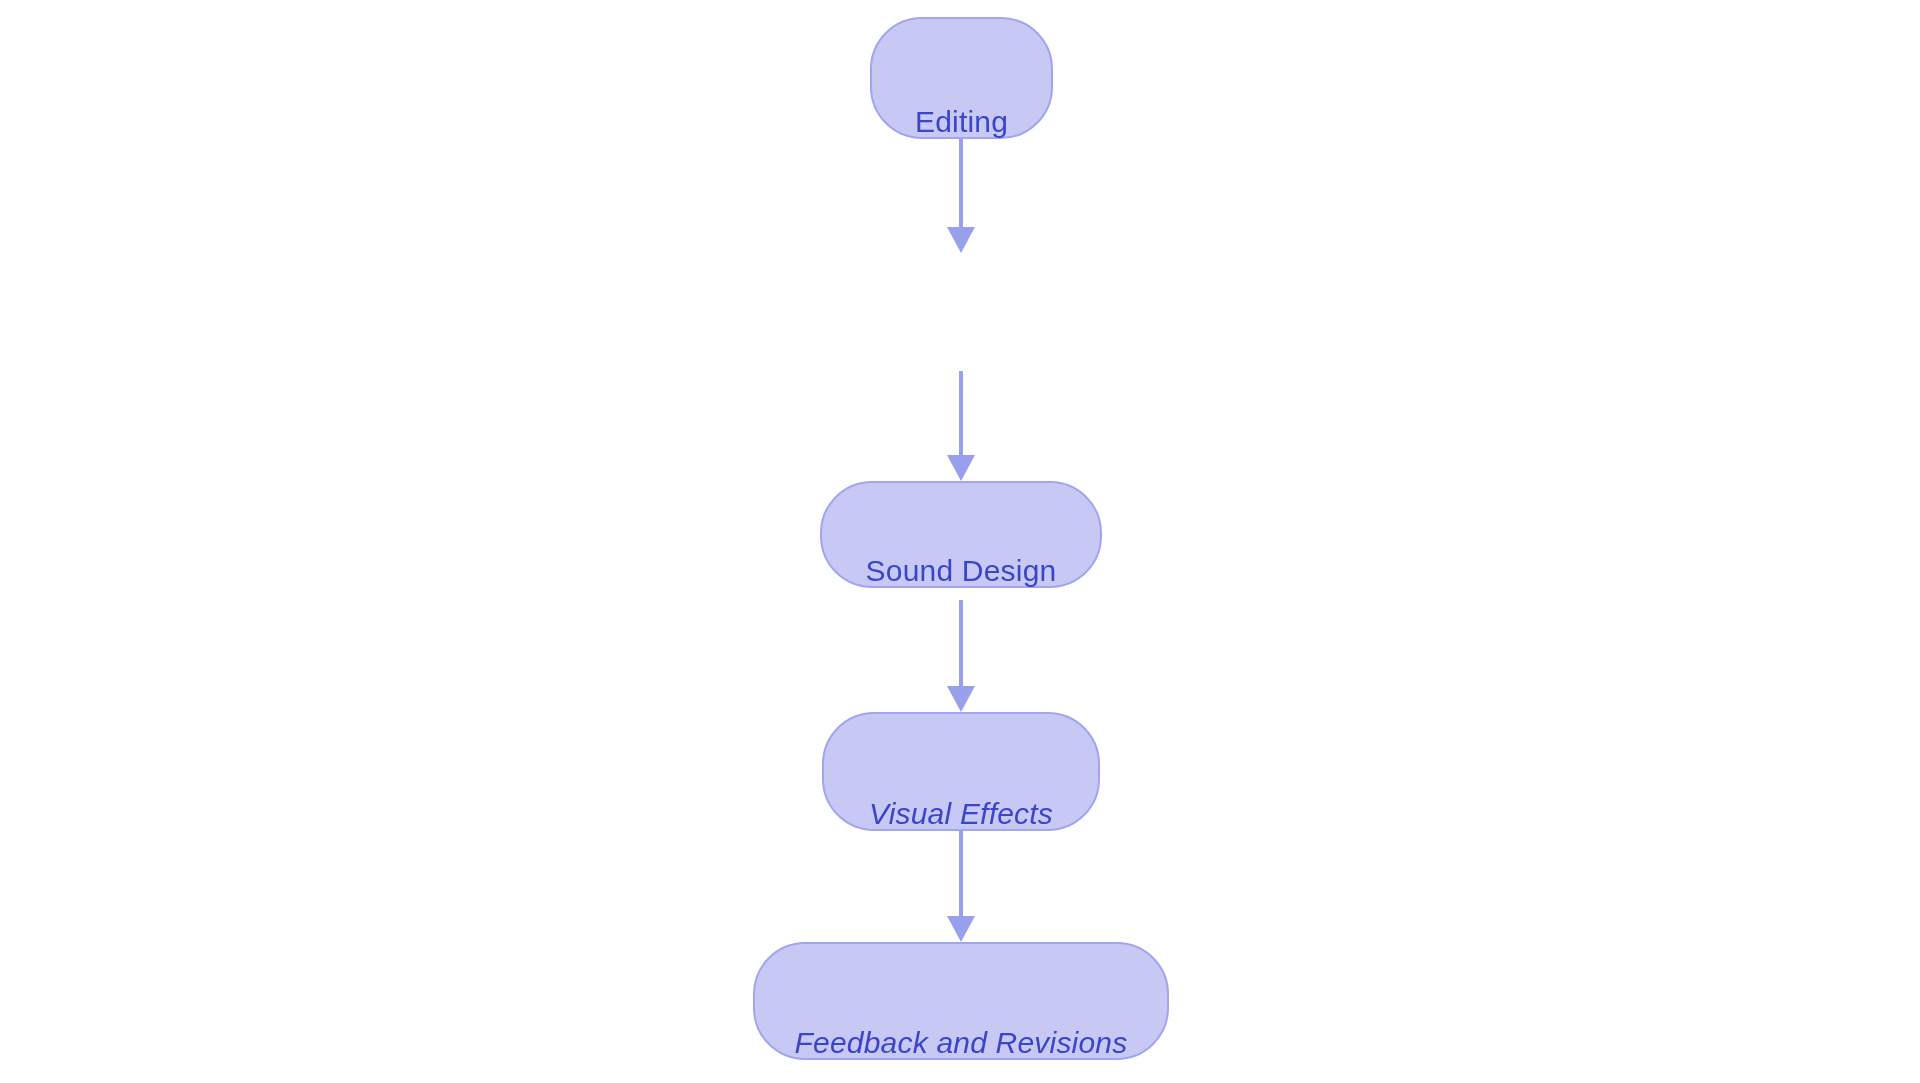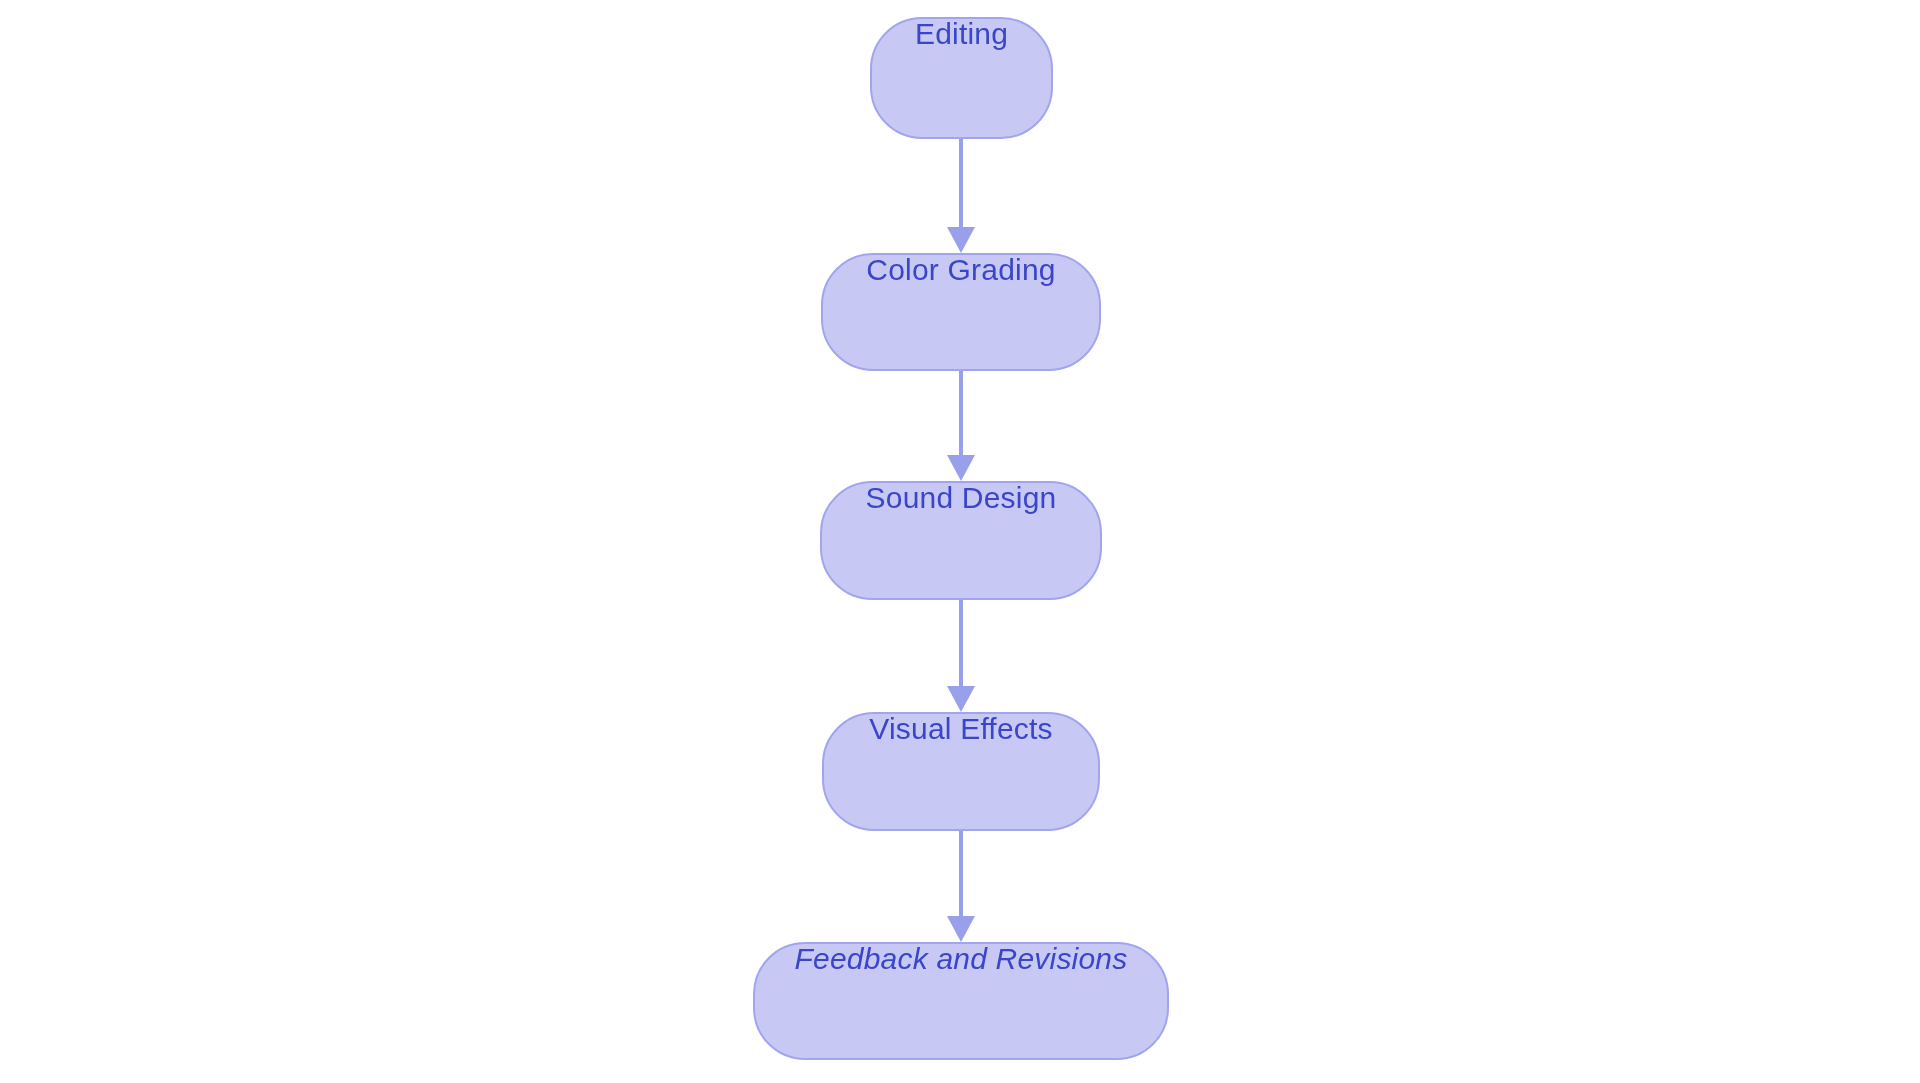--- a/index.html
+++ b/index.html
@@ -31,36 +31,36 @@
     fill: var(--arrow-color, #98a0ec);
     stroke: none;
   }
   .flow-node {
     position: absolute;
     box-sizing: border-box;
     background: var(--node-fill, #c7c9f4);
     border: 2px solid var(--node-border, #a0a5ee);
     border-radius: 52px;
     display: flex;
-    align-items: flex-start;
+    align-items: flex-end;
     justify-content: center;
   }
   .flow-node .node-label {
     color: var(--text-color, #3a45c8);
     font-size: 30px;
     font-weight: 400;
     letter-spacing: 0.2px;
     white-space: nowrap;
     line-height: 1;
   }
   
   #node-editing            { left: 870px; top: 17px;  width: 183px; height: 122px; }
   #node-color-grading      { left: 821px; top: 253px; width: 280px; height: 118px; }
-  #node-sound-design       { left: 820px; top: 481px; width: 282px; height: 119px; }
-  #node-visual-effects     { left: 822px; top: 712px; width: 278px; height: 119px; }
+  #node-sound-design       { left: 820px; top: 481px; width: 282px; height: 107px; }
+  #node-visual-effects     { left: 822px; top: 712px; width: 278px; height: 119px; font-style: italic; }
   #node-feedback-revisions { left: 753px; top: 942px; width: 416px; height: 118px; font-style: italic; }
 </style>
 </head>
 <body>
 
 <div id="canvas" style="--bg: #ffffff; --node-fill: #c7c9f4; --node-border: #a0a5ee; --arrow-color: #98a0ec; --text-color: #3a45c8;">
 
   <svg id="arrow-layer" viewBox="0 0 1920 1083" xmlns="http://www.w3.org/2000/svg">
     <g>
       <line class="arrow-stem" x1="961" y1="139" x2="961" y2="228"></line>
@@ -77,23 +77,20 @@
     <g>
       <line class="arrow-stem" x1="961" y1="831" x2="961" y2="917"></line>
       <polygon class="arrow-head" points="947,916 975,916 961,942"></polygon>
     </g>
   </svg>
 
   <div class="flow-node" id="node-editing">
     <span class="node-label">Editing</span>
   </div>
 
-  <div class="flow-node" id="node-color-grading">
-    <span class="node-label">Color Grading</span>
-  </div>
 
   <div class="flow-node" id="node-sound-design">
     <span class="node-label">Sound Design</span>
   </div>
 
   <div class="flow-node" id="node-visual-effects">
     <span class="node-label">Visual Effects</span>
   </div>
 
   <div class="flow-node" id="node-feedback-revisions">

